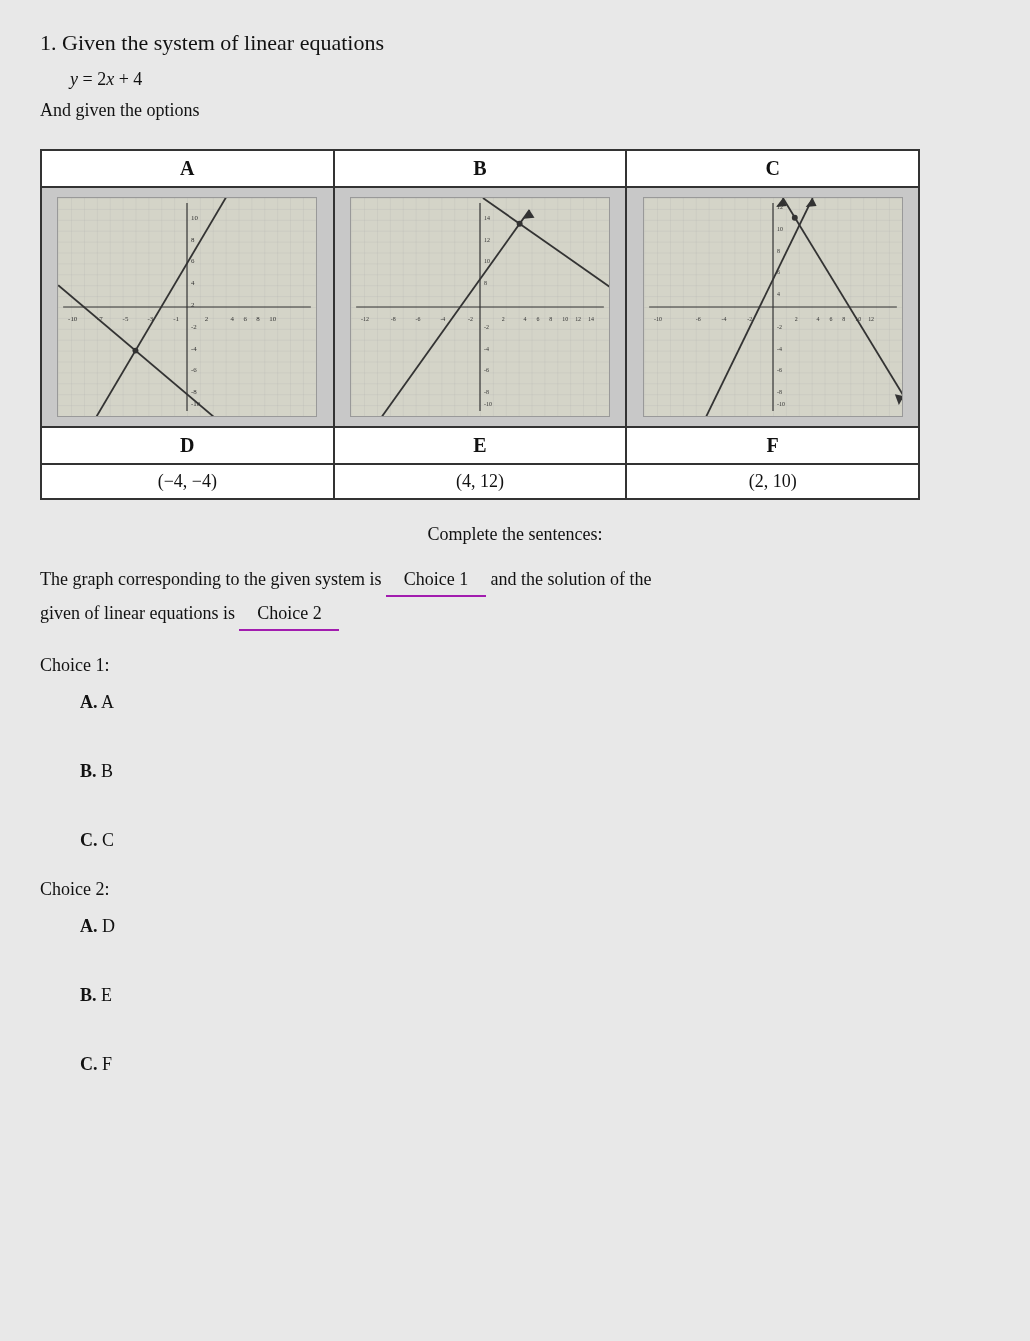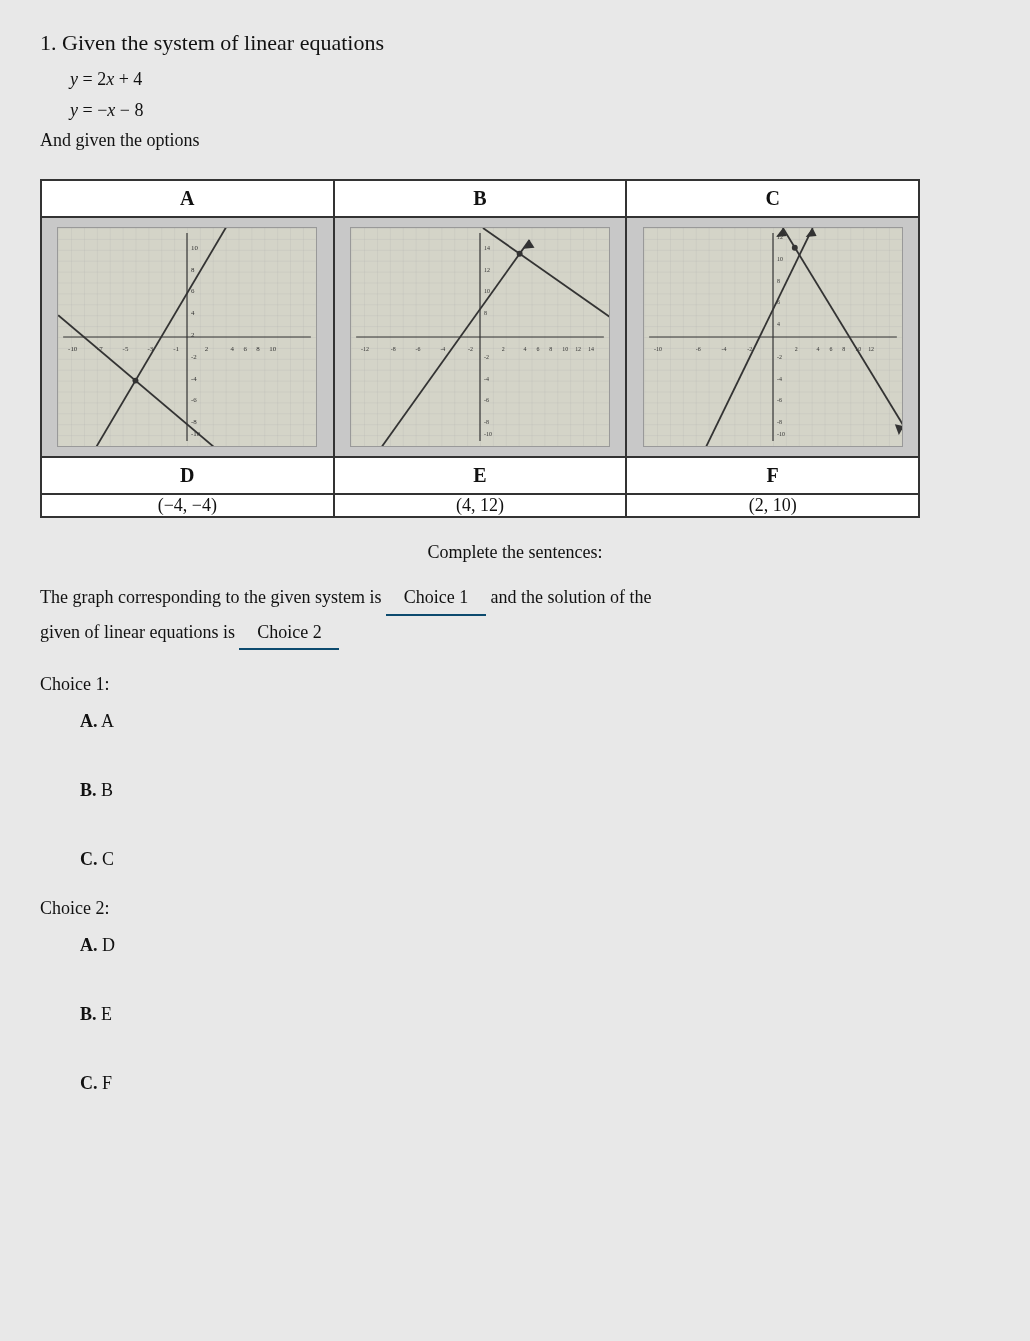--- a/index.html
+++ b/index.html
@@ -46,21 +46,21 @@
       height: 36px;
       background: #fff;
     }
     .options-table .graph-row td {
       height: 240px;
       padding: 2px;
       background: #c8c8c8;
     }
     .options-table .coord-row td {
       font-size: 18px;
-      padding: 0 8px;
+      padding: 6px 8px;
       background: #fff;
     }
     
     .graph-container {
       width: 100%;
       height: 100%;
       display: flex;
       align-items: center;
       justify-content: center;
     }
@@ -73,21 +73,21 @@
       font-size: 18px;
       text-align: center;
     }
     .sentence-block {
       font-size: 18px;
       line-height: 1.8;
       margin-bottom: 24px;
     }
     .blank {
       display: inline-block;
-      border-bottom: 2px solid #0c4a6e;
+      border-bottom: 2px solid #a21caf;
       min-width: 100px;
       text-align: center;
       font-size: 18px;
       padding: 0 6px;
     }
     .choice-label {
       font-size: 18px;
       font-weight: normal;
       margin-bottom: 16px;
       margin-top: 8px;
@@ -117,21 +117,20 @@
 </head>
 <body>
 
 <div>
   <div class="problem-number">
     <span>1.</span>
     <span> Given the system of linear equations</span>
   </div>
   <div class="equations">
     <div><span class="math">y</span> = 2<span class="math">x</span> + 4</div>
-    <div><span class="math">y</span> = −<span class="math">x</span> − 8</div>
   </div>
   <div class="and-given">And given the options</div>
 </div>
 
 <table class="options-table">
   <tbody>
       <tr class="label-row">
     <td><span>A</span></td>
     <td><span>B</span></td>
     <td><span>C</span></td>

